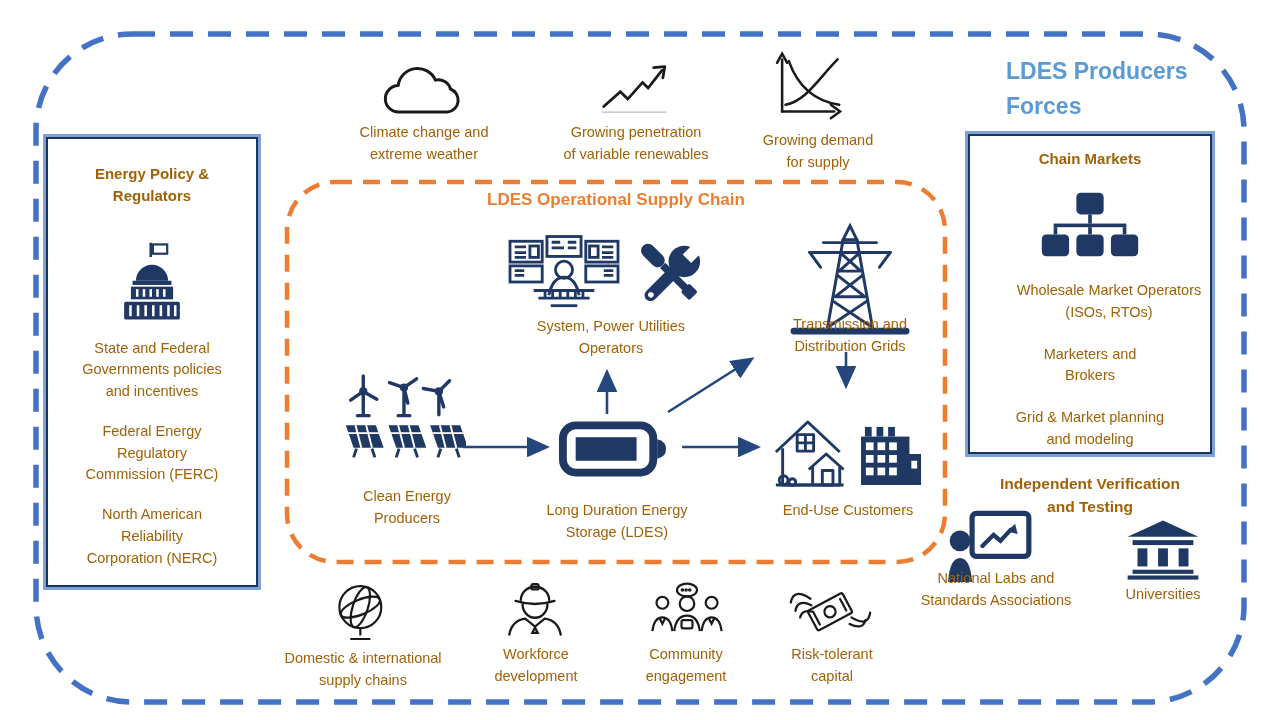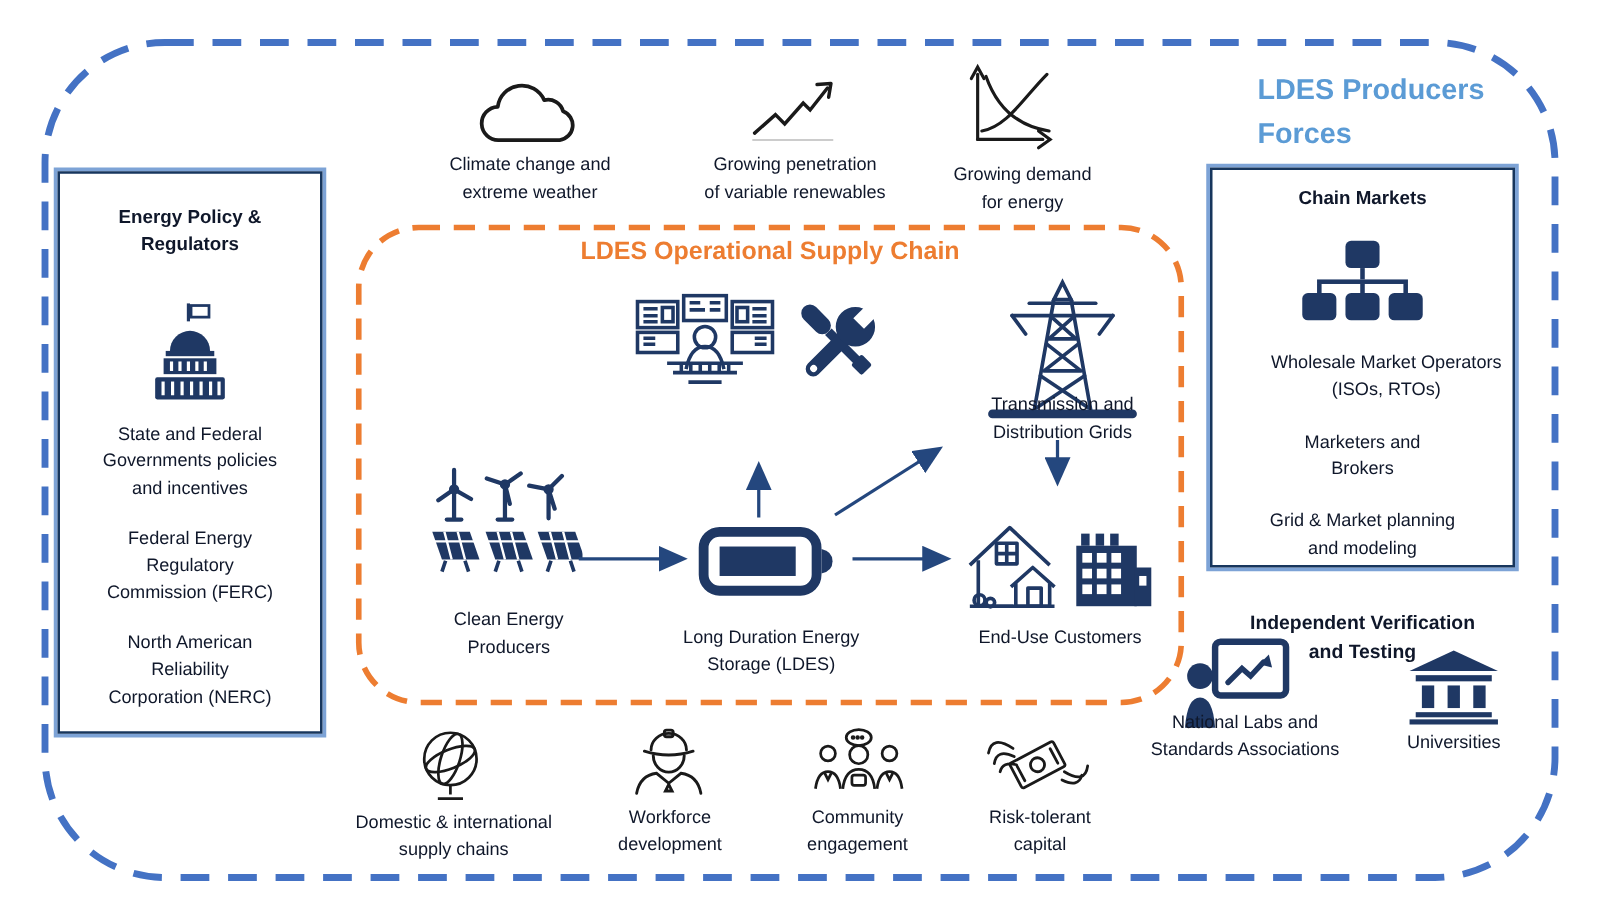--- a/index.html
+++ b/index.html
@@ -1,25 +1,25 @@
 <!DOCTYPE html>
 <html><head>
 <meta charset="utf-8">
 <style>
   html,body{margin:0;padding:0;background:#fff;}
   #canvas{position:relative;width:1280px;height:720px;background:#fff;overflow:hidden;
           font-family:"Liberation Sans",sans-serif;color:#0d0d0d;}
   .abs{position:absolute;}
-  .lbl{white-space:pre-line;text-align:center;font-size:14.5px;line-height:1.5;color:#0f172a;}
-  .lbl.b{font-weight:bold;margin-top:15px;}
+  .lbl{white-space:pre-line;text-align:center;font-size:14.5px;line-height:1.5;color:#a16207;}
+  .lbl.b{font-weight:bold;}
   .panel{position:absolute;border:2px solid #17365d;box-shadow:0 0 0 3px #7da3d6;background:#fff;
          display:flex;flex-direction:column;align-items:center;justify-content:center;}
   .panel .lbl{font-size:14.5px;}
   .main-title{font-weight:bold;font-size:23px;line-height:1.5;color:#5B9BD5;}
-  .sc-title{font-weight:bold;font-size:20px;color:#ED7D31;text-align:center;width:100%;}
+  .sc-title{font-weight:bold;font-size:17px;color:#ED7D31;text-align:center;width:100%;}
   svg{display:block;}
 </style>
 </head>
 <body>
 
 <div id="canvas">
 
   <svg class="abs" style="left:32px;top:30px;" width="1216" height="676">
     <rect x="4" y="4" width="1208" height="668" rx="96" fill="none" stroke="#4472C4" stroke-width="5.5" stroke-dasharray="23 15"></rect>
   </svg>
@@ -45,21 +45,21 @@
     <g fill="none" stroke="#1a1a1a" stroke-width="3" stroke-linecap="round">
       <path d="M18,16 V78"></path>
         <path d="M12,20 L18,9 L24,20"></path>
       <path d="M18,78 H80"></path>
         <path d="M76,70 L87,78 L76,86"></path>
       <path d="M26,18 C38,52 60,66 86,70"></path>
       <path d="M22,70 C46,66 62,38 84,16"></path>
     </g>
   </svg>
   <div class="abs lbl" style="left:748px;top:130px;width:140px;">Growing demand
-for energy</div>
+for supply</div>
 
   <div class="panel" style="left:46px;top:137px;width:208px;height:446px;">
     <div class="lbl b" style="margin-top:8px;font-size:15px;">Energy Policy &amp;
 Regulators</div>
     <svg style="margin-top:32px;" width="76" height="84" viewBox="0 0 90 95">
       <g fill="#1F3864">
         <rect x="42" y="1" width="3" height="17"></rect>
         <rect x="46" y="3" width="17" height="11" fill="none" stroke="#1F3864" stroke-width="2.6"></rect>
         <path d="M26,46 a19,19 0 0 1 38,0 z"></path>
         <rect x="22" y="46" width="46" height="5"></rect>
@@ -125,20 +125,22 @@
       <rect x="34" y="43.5" width="36" height="8" fill="#1F3864"></rect>
       <rect x="68" y="41" width="13" height="13" rx="2" fill="#1F3864"></rect>
     </g>
     <g transform="rotate(-45 47 47)">
       <rect x="8" y="41" width="50" height="13" rx="6.5" fill="#1F3864"></rect>
       <circle cx="15" cy="47.5" r="3" fill="#fff"></circle>
       <circle cx="66" cy="47.5" r="17" fill="#1F3864"></circle>
       <rect x="70" y="41" width="26" height="13" fill="#fff"></rect>
     </g>
   </svg>
+  <div class="abs lbl" style="left:490px;top:316px;width:242px;">System, Power Utilities
+Operators</div>
 
   <svg class="abs" style="left:786px;top:220px;" width="128" height="118" viewBox="0 0 130 120">
     <g fill="none" stroke="#1F3864" stroke-width="3" stroke-linecap="round">
       <path d="M8,113 H122" stroke-width="7"></path>
       <path d="M42,110 L58,20 M88,110 L72,20"></path>
       <path d="M58,20 L65,6 L72,20 Z"></path>
       <path d="M24,33 H106"></path>
         <path d="M24,33 L35,48 M106,33 L95,48"></path>
       <path d="M38,23 H92"></path>
       <path d="M56,34 L76,52 M74,34 L54,52 M54,52 H76"></path>

